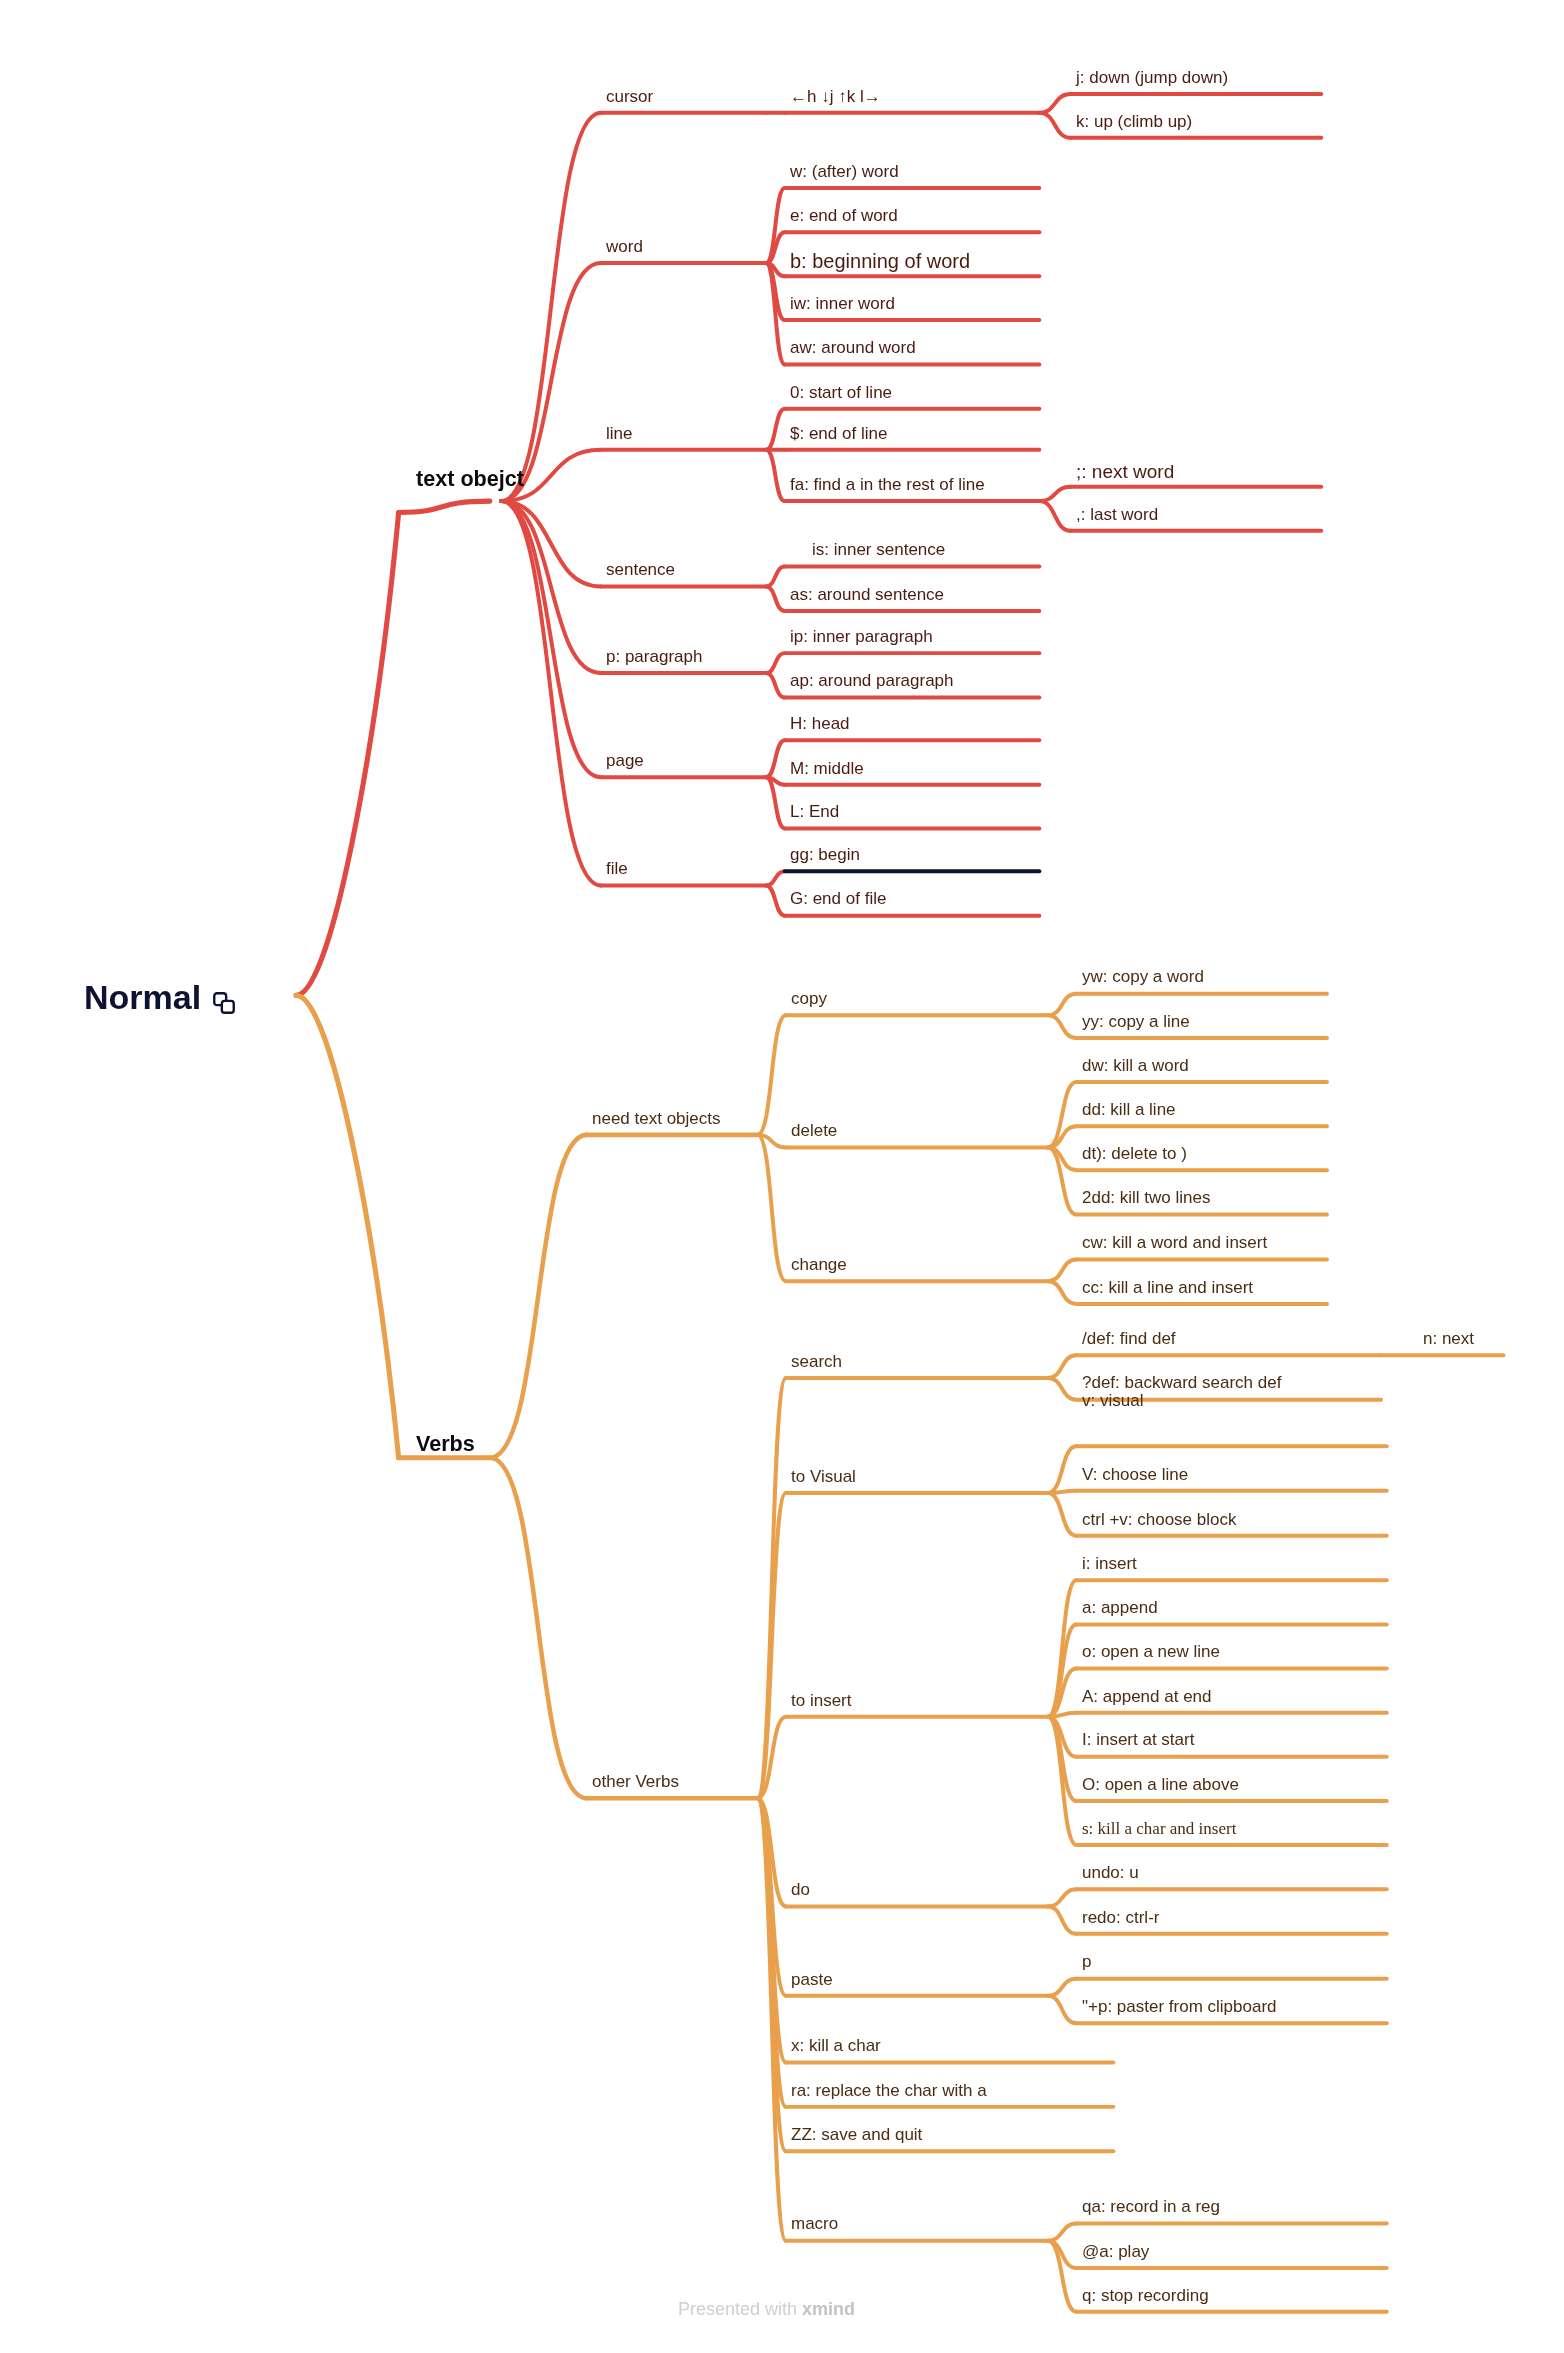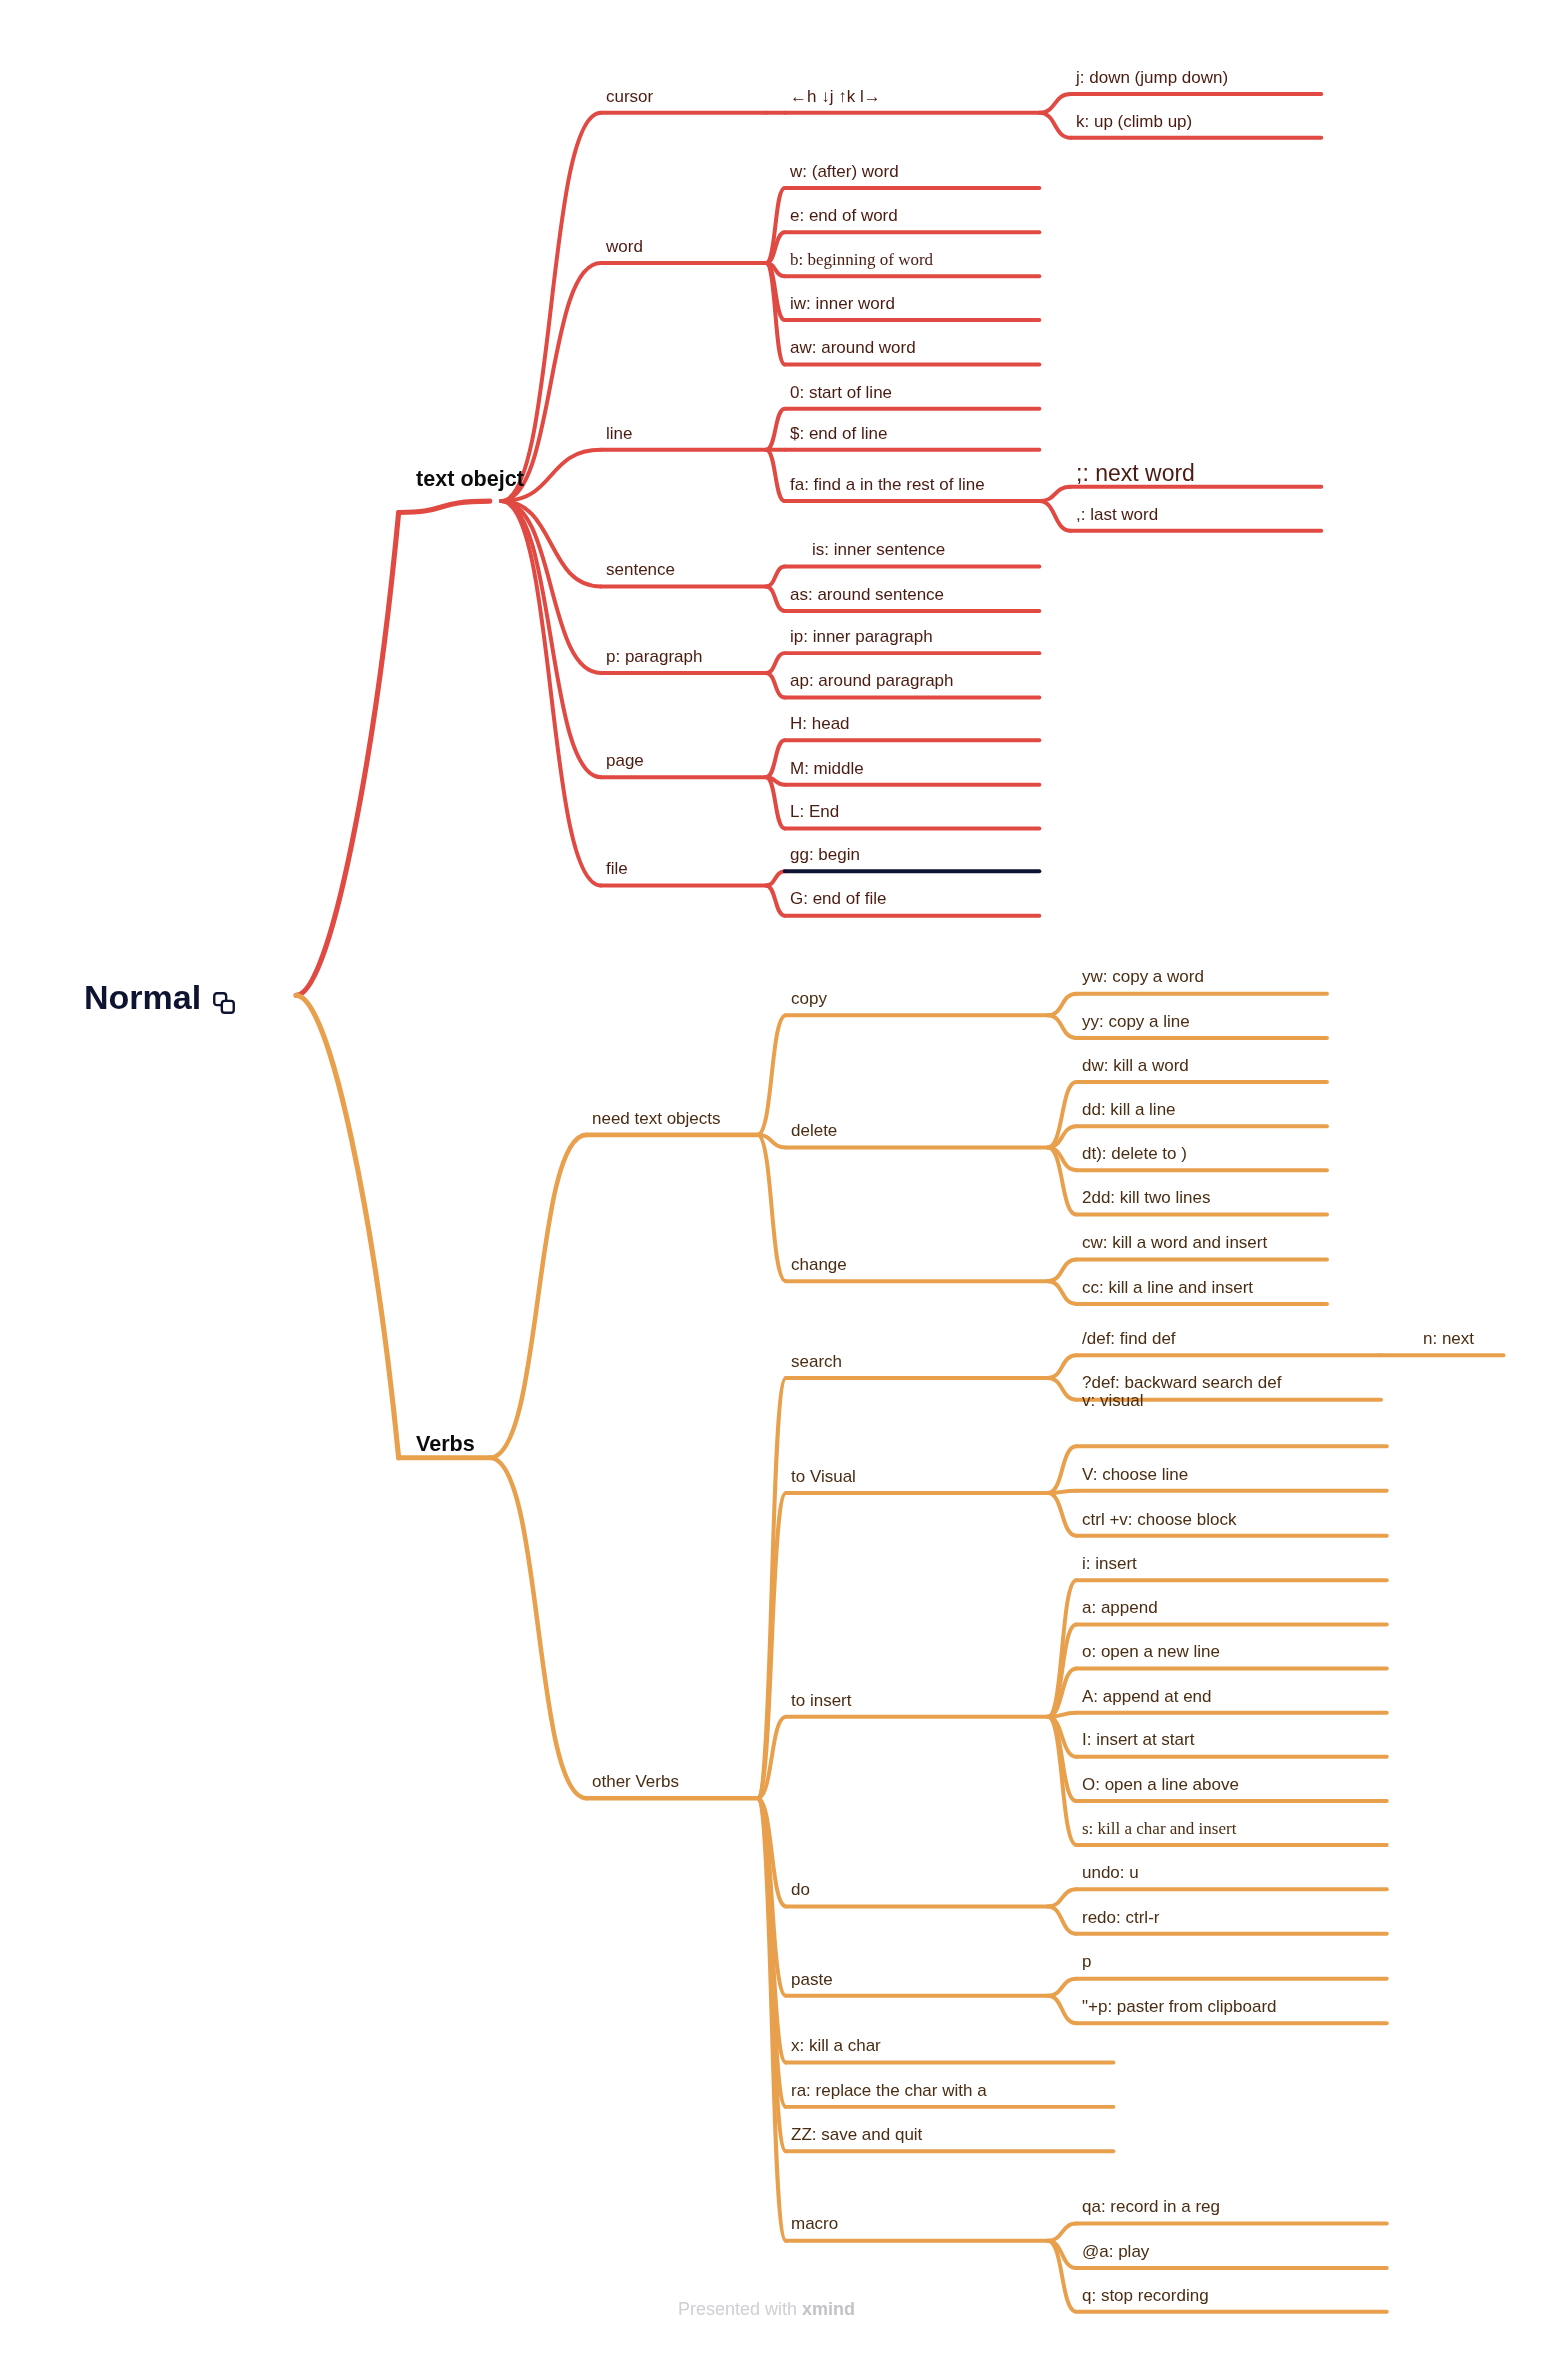--- a/index.html
+++ b/index.html
@@ -233,38 +233,38 @@
 <div class="node red" style="left: 606px; top: 88px; font-size: 17px;">cursor</div>
     <div class="node red" style="left: 606px; top: 238px; font-size: 17px;">word</div>
     <div class="node red" style="left: 606px; top: 425px; font-size: 17px;">line</div>
     <div class="node red" style="left: 606px; top: 561px; font-size: 17px;">sentence</div>
     <div class="node red" style="left: 606px; top: 648px; font-size: 17px;">p: paragraph</div>
     <div class="node red" style="left: 606px; top: 752px; font-size: 17px;">page</div>
     <div class="node red" style="left: 606px; top: 860px; font-size: 17px;">file</div>
     <div class="node red" style="left: 790px; top: 88px; font-size: 17px;">←h ↓j ↑k l→</div>
     <div class="node red" style="left: 790px; top: 163px; font-size: 17px;">w: (after) word</div>
     <div class="node red" style="left: 790px; top: 207px; font-size: 17px;">e: end of word</div>
-    <div class="node red" style="left: 790px; top: 251px; font-size: 17px; font-family: Liberation Serif, serif;">b: beginning of word</div>
+    <div class="node red" style="left: 790px; top: 251px; font-size: 20px;">b: beginning of word</div>
     <div class="node red" style="left: 790px; top: 295px; font-size: 17px;">iw: inner word</div>
     <div class="node red" style="left: 790px; top: 339px; font-size: 17px;">aw: around word</div>
     <div class="node red" style="left: 790px; top: 384px; font-size: 17px;">0: start of line</div>
     <div class="node red" style="left: 790px; top: 425px; font-size: 17px;">$: end of line</div>
     <div class="node red" style="left: 790px; top: 476px; font-size: 17px;">fa: find a in the rest of line</div>
     <div class="node red" style="left: 790px; top: 541px; font-size: 17px; margin-left: 22px;">is: inner sentence</div>
     <div class="node red" style="left: 790px; top: 586px; font-size: 17px;">as: around sentence</div>
     <div class="node red" style="left: 790px; top: 628px; font-size: 17px;">ip: inner paragraph</div>
     <div class="node red" style="left: 790px; top: 672px; font-size: 17px;">ap: around paragraph</div>
     <div class="node red" style="left: 790px; top: 715px; font-size: 17px;">H: head</div>
     <div class="node red" style="left: 790px; top: 760px; font-size: 17px;">M: middle</div>
     <div class="node red" style="left: 790px; top: 803px; font-size: 17px;">L: End</div>
     <div class="node red" style="left: 790px; top: 846px; font-size: 17px;">gg: begin</div>
     <div class="node red" style="left: 790px; top: 890px; font-size: 17px;">G: end of file</div>
     <div class="node red" style="left: 1076px; top: 69px; font-size: 17px;">j: down (jump down)</div>
     <div class="node red" style="left: 1076px; top: 113px; font-size: 17px;">k: up (climb up)</div>
-    <div class="node red" style="left: 1076px; top: 462px; font-size: 23px;">;: next word</div>
+    <div class="node red" style="left: 1076px; top: 462px; font-size: 19px;">;: next word</div>
     <div class="node red" style="left: 1076px; top: 506px; font-size: 17px;">,:  last word</div>
     <div class="node orange" style="left: 592px; top: 1110px; font-size: 17px;">need text objects</div>
     <div class="node orange" style="left: 592px; top: 1773px; font-size: 17px;">other Verbs</div>
     <div class="node orange" style="left: 791px; top: 990px; font-size: 17px;">copy</div>
     <div class="node orange" style="left: 791px; top: 1122px; font-size: 17px;">delete</div>
     <div class="node orange" style="left: 791px; top: 1256px; font-size: 17px;">change</div>
     <div class="node orange" style="left: 791px; top: 1353px; font-size: 17px;">search</div>
     <div class="node orange" style="left: 791px; top: 1468px; font-size: 17px;">to Visual</div>
     <div class="node orange" style="left: 791px; top: 1692px; font-size: 17px;">to insert</div>
     <div class="node orange" style="left: 791px; top: 1881px; font-size: 17px;">do</div>

